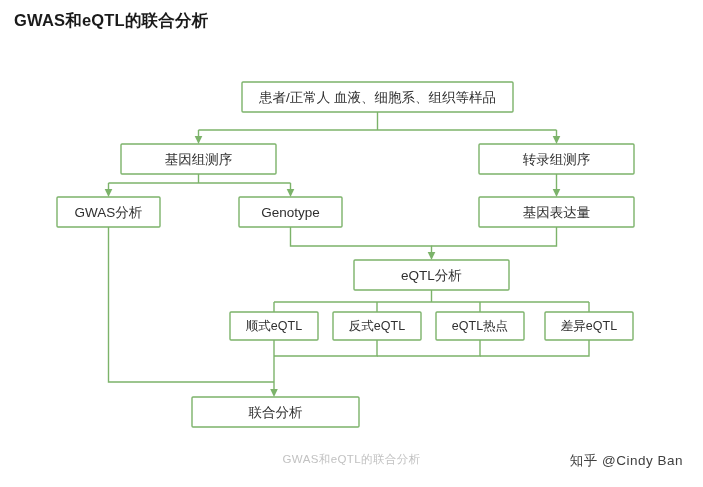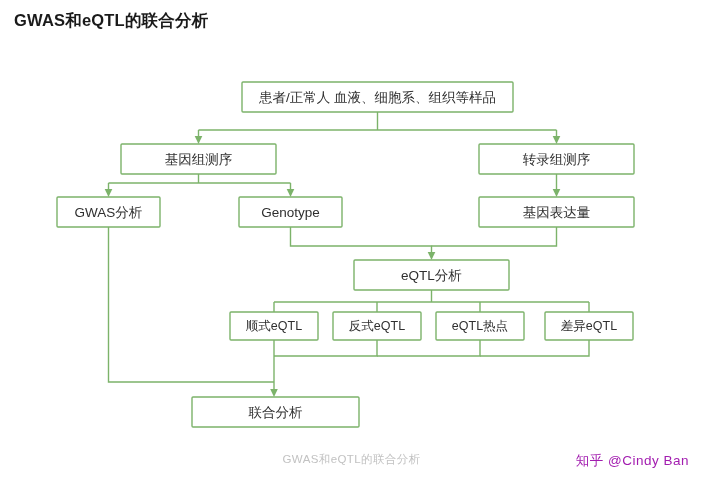--- a/index.html
+++ b/index.html
@@ -60,24 +60,24 @@
     left: 0;
     top: 452px;
     width: 703px;
     text-align: center;
     font-size: 11.5px;
     color: #c2c2c2;
     letter-spacing: 0.4px;
   }
   #watermark {
     position: absolute;
-    right: 14px;
+    right: 20px;
     top: 452px;
     font-size: 13.5px;
-    color: #a21caf;
+    color: #404040;
     letter-spacing: 0.5px;
     white-space: nowrap;
   }
 </style>
 </head>
 <body>
 
 <div id="page-title">GWAS和eQTL的联合分析</div>
 
 <svg id="flow-canvas" viewBox="0 0 703 390" xmlns="http://www.w3.org/2000/svg">

